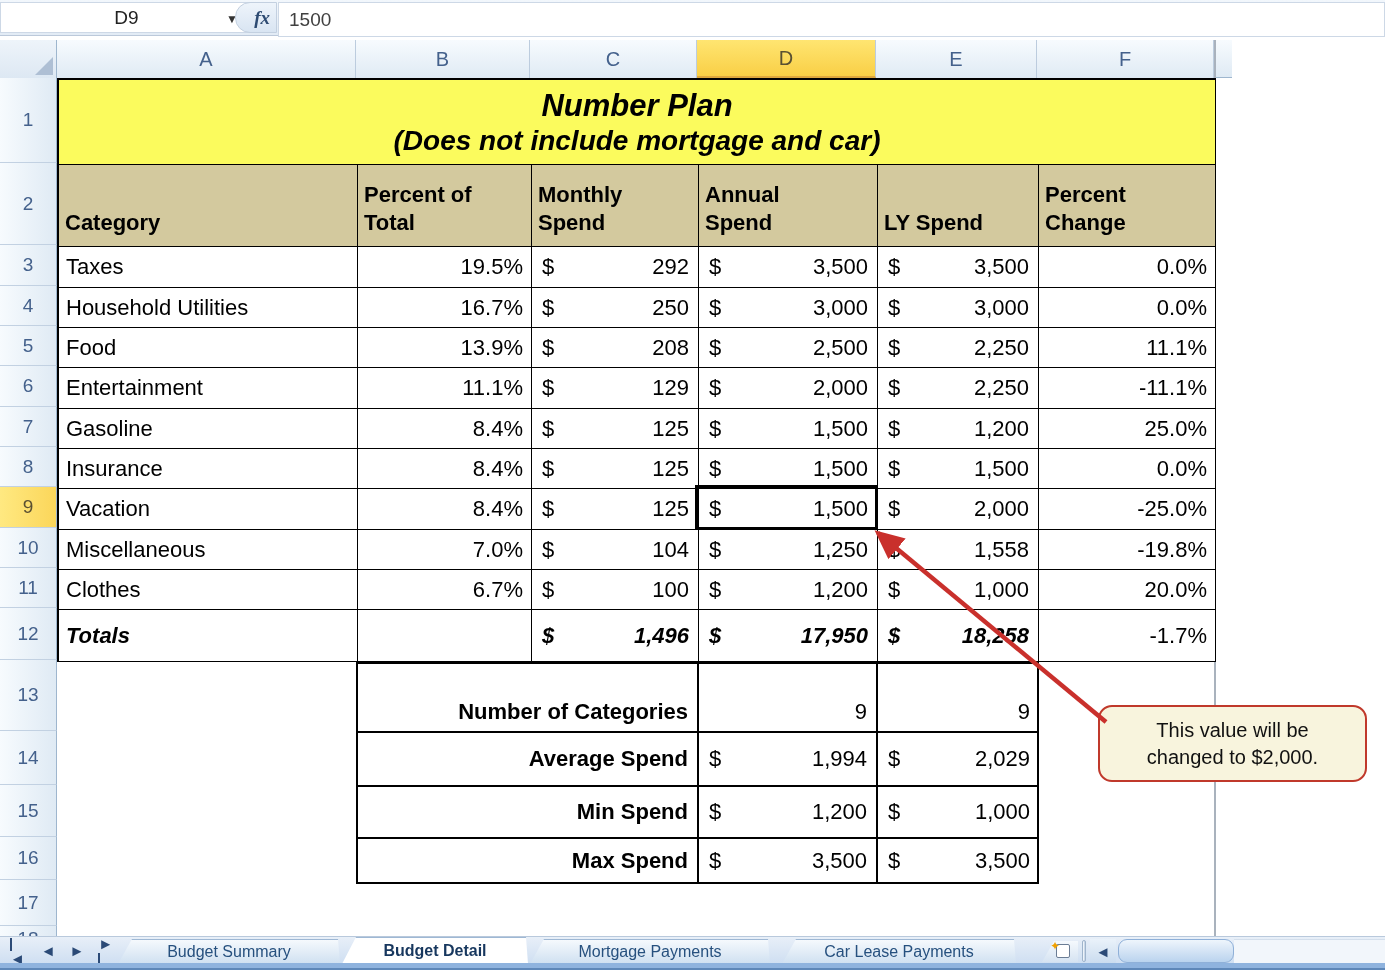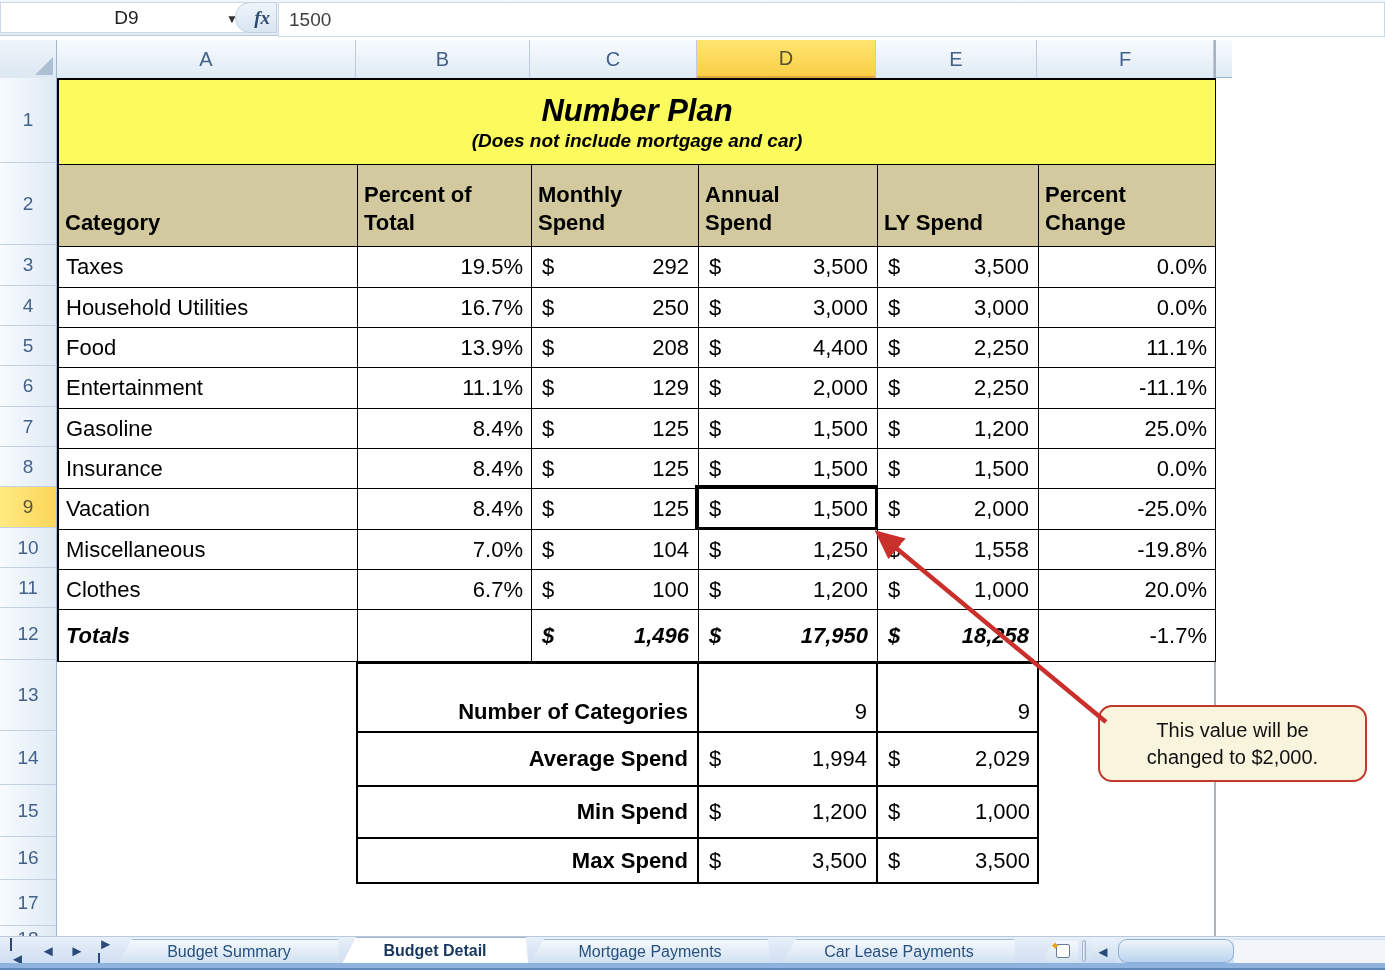--- a/index.html
+++ b/index.html
@@ -43,21 +43,21 @@
   
   #main-table { position:absolute; left:57px; top:78px; width:1159px;
     display:grid; grid-template-columns:299px 174px 167px 179px 161px 177px;
     grid-template-rows:85px 82px 41px 40px 40px 41px 40px 40px 41px 40px 40px 52px;
     border-top:2px solid #000; border-left:2px solid #000; background:#fff; }
   .cell { border-right:1.5px solid #000; border-bottom:1.5px solid #000;
     display:flex; align-items:center; font-size:22px; color:#000; overflow:hidden; }
   #title-cell { grid-column:1 / -1; background:#fbfb5d; flex-direction:column;
     justify-content:center; align-items:center; gap:1px; }
   #title-cell .t1 { font-size:31px; font-weight:bold; font-style:italic; }
-  #title-cell .t2 { font-size:19px; font-weight:bold; font-style:italic; }
+  #title-cell .t2 { font-size:28px; font-weight:bold; font-style:italic; }
   .hdr { background:#d3c99e; font-weight:bold; align-items:flex-end;
     padding:3px 4px 10px 6px; line-height:1.25; }
   .cat { padding-left:7px; }
   .pct { justify-content:flex-end; padding-right:8px; }
   .money { justify-content:space-between; padding:0 9px 0 10px; }
   .tot { font-weight:bold; font-style:italic; }
 
   
   #sel-rect { position:absolute; left:695px; top:485px; width:183px; height:45px;
     border:3px solid #000; pointer-events:none; z-index:5; }
@@ -222,21 +222,21 @@
   <div class="cell pct">0.0%</div>
 
   <div class="cell cat">Food</div>
   <div class="cell pct">13.9%</div>
   <div class="cell money">
       <span>$</span>
       <span>208</span>
     </div>
   <div class="cell money">
       <span>$</span>
-      <span>4,400</span>
+      <span>2,500</span>
     </div>
   <div class="cell money">
       <span>$</span>
       <span>2,250</span>
     </div>
   <div class="cell pct">11.1%</div>
 
   <div class="cell cat">Entertainment</div>
   <div class="cell pct">11.1%</div>
   <div class="cell money">

